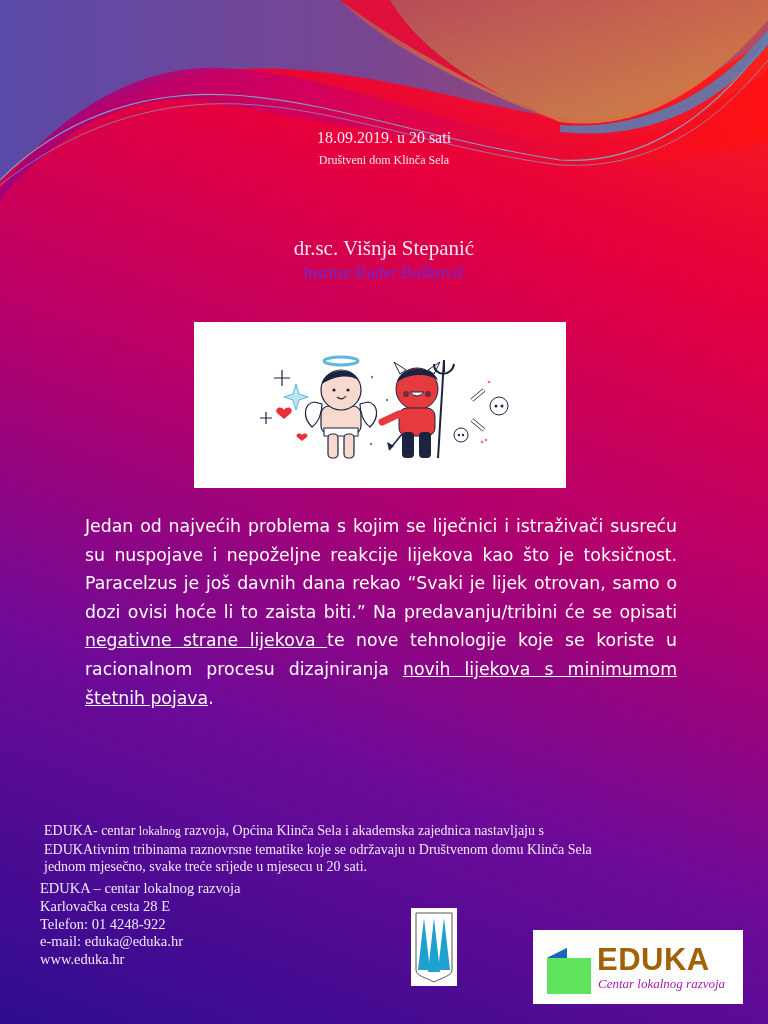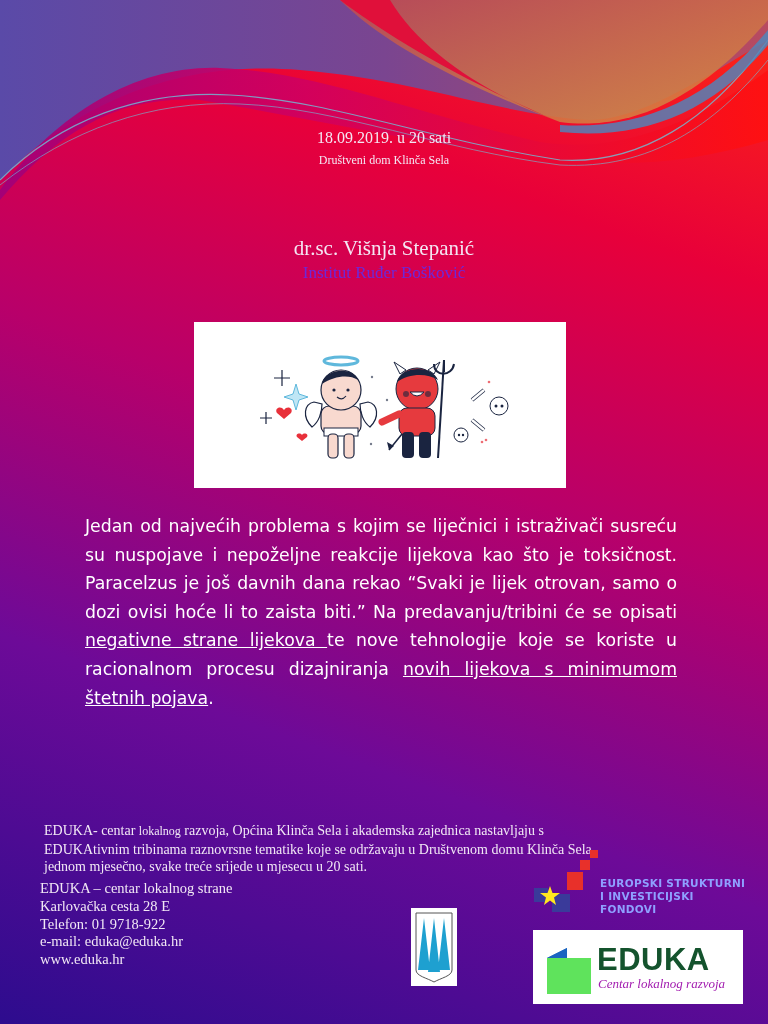--- a/index.html
+++ b/index.html
@@ -20,21 +20,21 @@
   .body-text u { font-weight:normal; text-decoration:underline; }
   .note { position:absolute; left:44px; top:798px; width:700px; font-size:14px; line-height:17.5px; color:#f2e8f5;margin-top:24px; }
   .contact { position:absolute; left:40px; top:880px; width:260px; font-size:14.5px; line-height:17.8px; color:#f2e8f5; }
   .contact div { white-space:nowrap; }
   .crest { position:absolute; left:411px; top:908px; width:46px; height:78px; }
   .eu-logo { position:absolute; left:530px; top:850px; width:222px; height:70px; }
   .eu-text { position:absolute; left:70px; top:27px; font-family:"DejaVu Sans", sans-serif; font-size:10.5px;
     line-height:13px; color:#8fa0ff; letter-spacing:0.3px; font-weight:bold; }
   .eduka-logo { position:absolute; left:533px; top:930px; width:210px; height:74px; background:#fff; }
   .eduka-word { position:absolute; left:64px; top:12px; font-family:"Liberation Sans", sans-serif; font-size:31px;
-    font-weight:bold; color:#14532d; letter-spacing:0.5px; }
+    font-weight:bold; color:#a16207; letter-spacing:0.5px; }
   .eduka-tag { position:absolute; left:65px; top:46px; font-family:Liberation Serif, serif; font-style:italic;
     font-size:13px; color:#a21caf; }
 </style>
 </head>
 <body>
 
 <svg class="bg-layer" viewBox="0 0 768 1024" preserveAspectRatio="none">
   <defs>
     <linearGradient id="topband" x1="0" y1="0" x2="1" y2="0">
       <stop offset="0" stop-color="#5a4aa8"></stop>
@@ -146,49 +146,34 @@
     <span>Jedan od najvećih problema s kojim se liječnici i istraživači susreću su nuspojave i nepoželjne reakcije lijekova kao što je toksičnost. Paracelzus je još davnih dana rekao “Svaki je lijek otrovan, samo o dozi ovisi hoće li to zaista biti.” Na predavanju/tribini će se opisati </span><u>negativne strane lijekova </u><span>te nove tehnologije koje se koriste u racionalnom procesu dizajniranja </span><u>novih lijekova s minimumom štetnih pojava</u><span>.</span>
   </div>
 
   <div class="note">
     <div><span>EDUKA- centar </span><span style="font-size:12px">lokalnog</span><span> razvoja, Općina Klinča Sela  i akademska zajednica nastavljaju s</span></div>
     <div>EDUKAtivnim tribinama raznovrsne tematike koje se održavaju u Društvenom domu Klinča Sela</div>
     <div>jednom mjesečno, svake treće srijede u mjesecu  u 20 sati.</div>
   </div>
 
   <div class="contact">
-    <div>EDUKA – centar lokalnog strane</div>
+    <div>EDUKA – centar lokalnog razvoja</div>
     <div>Karlovačka cesta 28 E</div>
-    <div>Telefon: 01 9718-922</div>
+    <div>Telefon: 01 4248-922</div>
     <div>e-mail: eduka@eduka.hr</div>
     <div>www.eduka.hr</div>
   </div>
 
   <svg class="crest" viewBox="0 0 46 78">
     <rect x="0" y="0" width="46" height="78" fill="#fff"></rect>
     <path d="M5,5 L41,5 L41,62 C41,68 30,70 23,74 C16,70 5,68 5,62 Z" fill="#fff" stroke="#555" stroke-width="1"></path>
     <path d="M7,8 L13,62 L19,8 Z M17,8 L23,64 L29,8 Z M27,8 L33,62 L39,8 Z" fill="#fff"></path>
     <path d="M7,62 L13,10 L19,62 Z M17,64 L23,10 L29,64 Z M27,62 L33,10 L39,62 Z" fill="#1ea0d0"></path>
   </svg>
 
-  <div class="eu-logo">
-    <svg width="70" height="70" viewBox="0 0 70 70" style="position:absolute;left:0;top:0">
-      <rect x="70" y="0" width="0" height="0"></rect>
-      <rect x="60" y="0" width="8" height="8" fill="#e8302a"></rect>
-      <rect x="50" y="10" width="10" height="10" fill="#e8302a"></rect>
-      <rect x="37" y="22" width="16" height="18" fill="#e8302a"></rect>
-      <rect x="4" y="38" width="14" height="14" fill="#3a3a9a"></rect>
-      <rect x="22" y="44" width="18" height="18" fill="#3a3a9a"></rect>
-      <path d="M20,36 L22.5,43 L30,43 L24,47.5 L26,55 L20,50.5 L14,55 L16,47.5 L10,43 L17.5,43 Z" fill="#ffe820"></path>
-    </svg>
-    <div class="eu-text">
-      <div>EUROPSKI STRUKTURNI</div>
-      <div>I INVESTICIJSKI FONDOVI</div>
-    </div>
-  </div>
 
   <div class="eduka-logo">
     <svg width="60" height="50" viewBox="0 0 60 50" style="position:absolute;left:14px;top:18px">
       <rect x="0" y="10" width="44" height="36" fill="#5fe35c"></rect>
       <path d="M0,10 L20,10 L20,0 Z" fill="#1b64c0"></path>
       <path d="M20,0 L44,0 L44,10 L0,10 Z" fill="#1b64c0" opacity="0"></path>
       <path d="M0,10 L20,0 L20,10 Z" fill="#1b64c0"></path>
     </svg>
     <div class="eduka-word">EDUKA</div>
     <div class="eduka-tag">Centar lokalnog razvoja</div>

